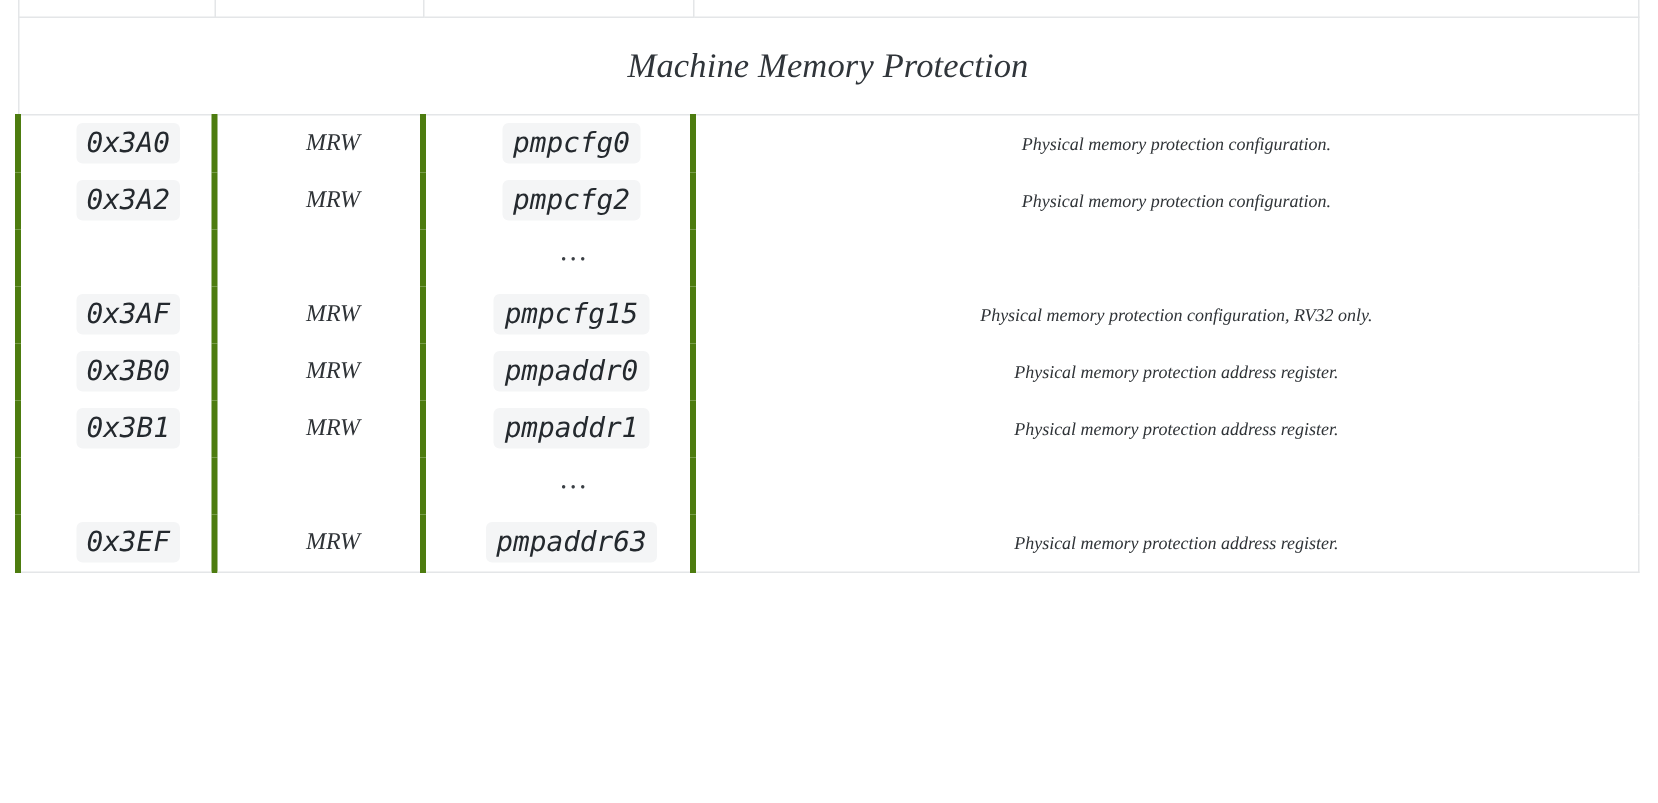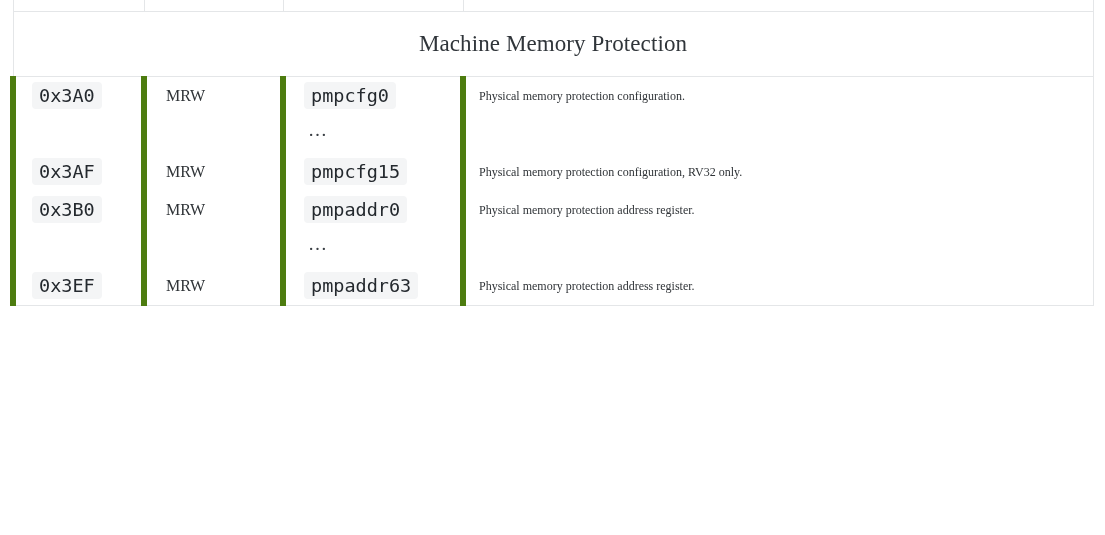--- a/index.html
+++ b/index.html
@@ -13,20 +13,21 @@
     overflow: hidden;
     font-family: "Liberation Serif", "DejaVu Serif", serif;
     color: #2f3337;
   }
 
   .page {
     position: relative;
     width: 1105px;
     height: 535px;
     box-sizing: border-box;
+    font-style: italic;
   }
 
   
   .csr-table {
     position: absolute;
     left: 10px;
     top: -12px;
     width: 1080px;
     border-collapse: collapse;
     table-layout: fixed;
@@ -58,26 +59,27 @@
     font-size: 23px;
     font-weight: 400;
     color: #30353a;
     letter-spacing: 0.1px;
     line-height: 64px;
     white-space: nowrap;
   }
 
   
   .csr-table tbody.body-rows td {
-    border-left: 6px solid #4d7c0f;
+    border-left: 4px solid #4d7c0f;
     border-right: 1px solid #e4e6e8;
     border-top: none;
     border-bottom: none;
     height: 38px;
     line-height: 38px;
+    text-align: center;
   }
   .csr-table tbody.body-rows tr.first-body td { border-top: 1px solid #e4e6e8; }
   .csr-table tbody.body-rows tr.last-body td  { border-bottom: 1px solid #e4e6e8; margin-left: 20px; }
 
   .cell-inner {
     display: block;
     height: 38px;
     line-height: 38px;
     white-space: nowrap;
     overflow: visible;
@@ -145,20 +147,34 @@
           </td>
           <td class="c-name-cell">
             <span class="cell-inner"><code>pmpcfg0</code></span>
           </td>
           <td class="c-desc-cell">
             <span class="cell-inner">Physical memory protection configuration.</span>
           </td>
         </tr>
         <tr>
           <td class="c-addr-cell">
+            <span class="cell-inner"><code>0x3A2</code></span>
+          </td>
+          <td class="c-perm-cell">
+            <span class="cell-inner">MRW</span>
+          </td>
+          <td class="c-name-cell">
+            <span class="cell-inner"><code>pmpcfg2</code></span>
+          </td>
+          <td class="c-desc-cell">
+            <span class="cell-inner">Physical memory protection configuration.</span>
+          </td>
+        </tr>
+        <tr>
+          <td class="c-addr-cell">
             <span class="cell-inner">&nbsp;</span>
           </td>
           <td class="c-perm-cell">
             <span class="cell-inner">&nbsp;</span>
           </td>
           <td class="c-name-cell ellipsis-cell">
             <span class="cell-inner">…</span>
           </td>
           <td class="c-desc-cell">
             <span class="cell-inner">&nbsp;</span>
@@ -187,20 +203,34 @@
           </td>
           <td class="c-name-cell">
             <span class="cell-inner"><code>pmpaddr0</code></span>
           </td>
           <td class="c-desc-cell">
             <span class="cell-inner">Physical memory protection address register.</span>
           </td>
         </tr>
         <tr>
           <td class="c-addr-cell">
+            <span class="cell-inner"><code>0x3B1</code></span>
+          </td>
+          <td class="c-perm-cell">
+            <span class="cell-inner">MRW</span>
+          </td>
+          <td class="c-name-cell">
+            <span class="cell-inner"><code>pmpaddr1</code></span>
+          </td>
+          <td class="c-desc-cell">
+            <span class="cell-inner">Physical memory protection address register.</span>
+          </td>
+        </tr>
+        <tr>
+          <td class="c-addr-cell">
             <span class="cell-inner">&nbsp;</span>
           </td>
           <td class="c-perm-cell">
             <span class="cell-inner">&nbsp;</span>
           </td>
           <td class="c-name-cell ellipsis-cell">
             <span class="cell-inner">…</span>
           </td>
           <td class="c-desc-cell">
             <span class="cell-inner">&nbsp;</span>

